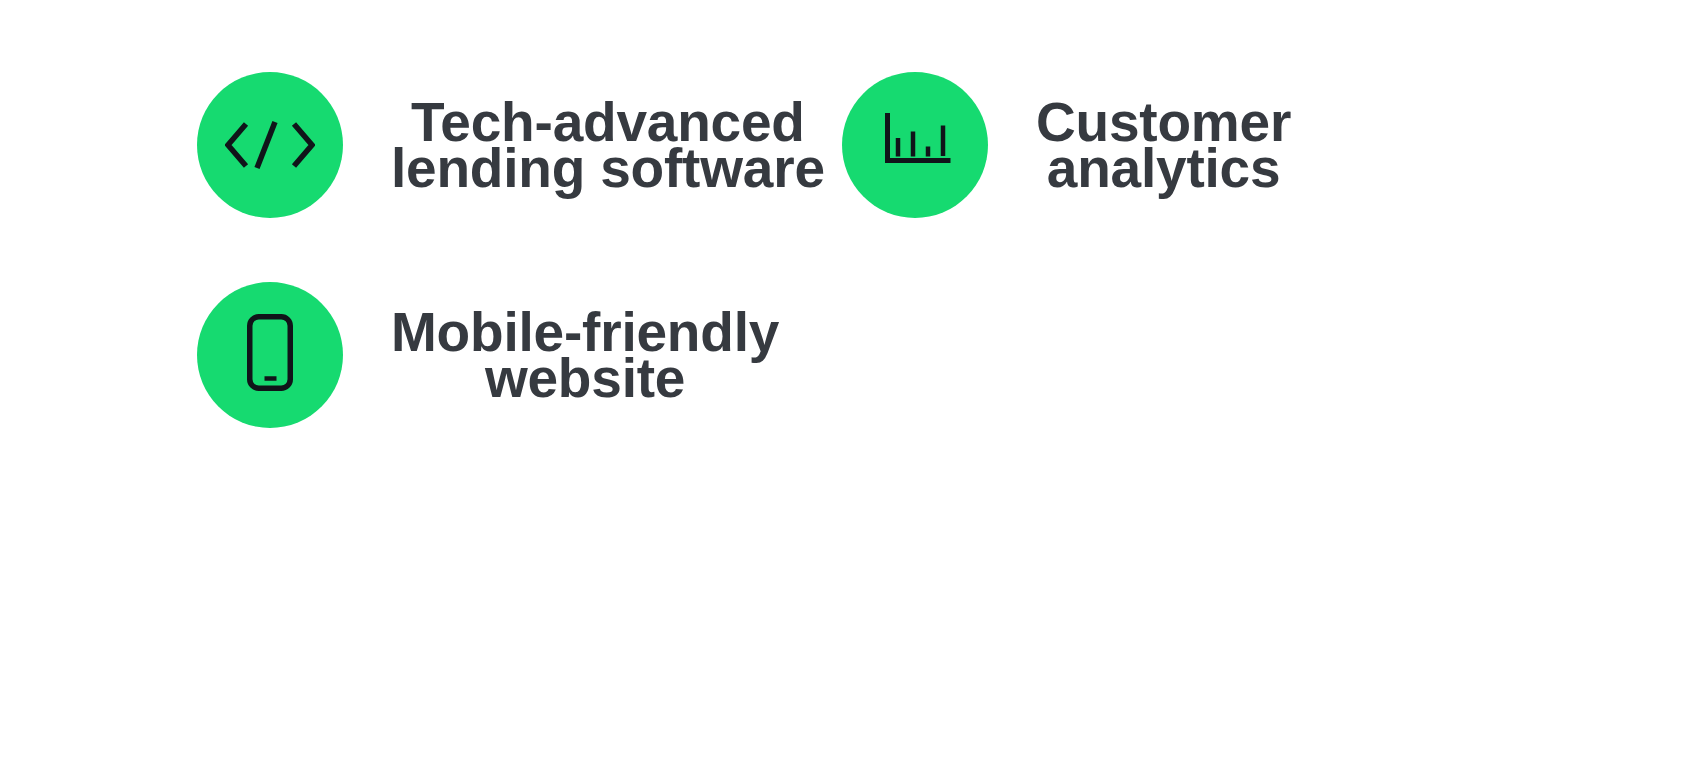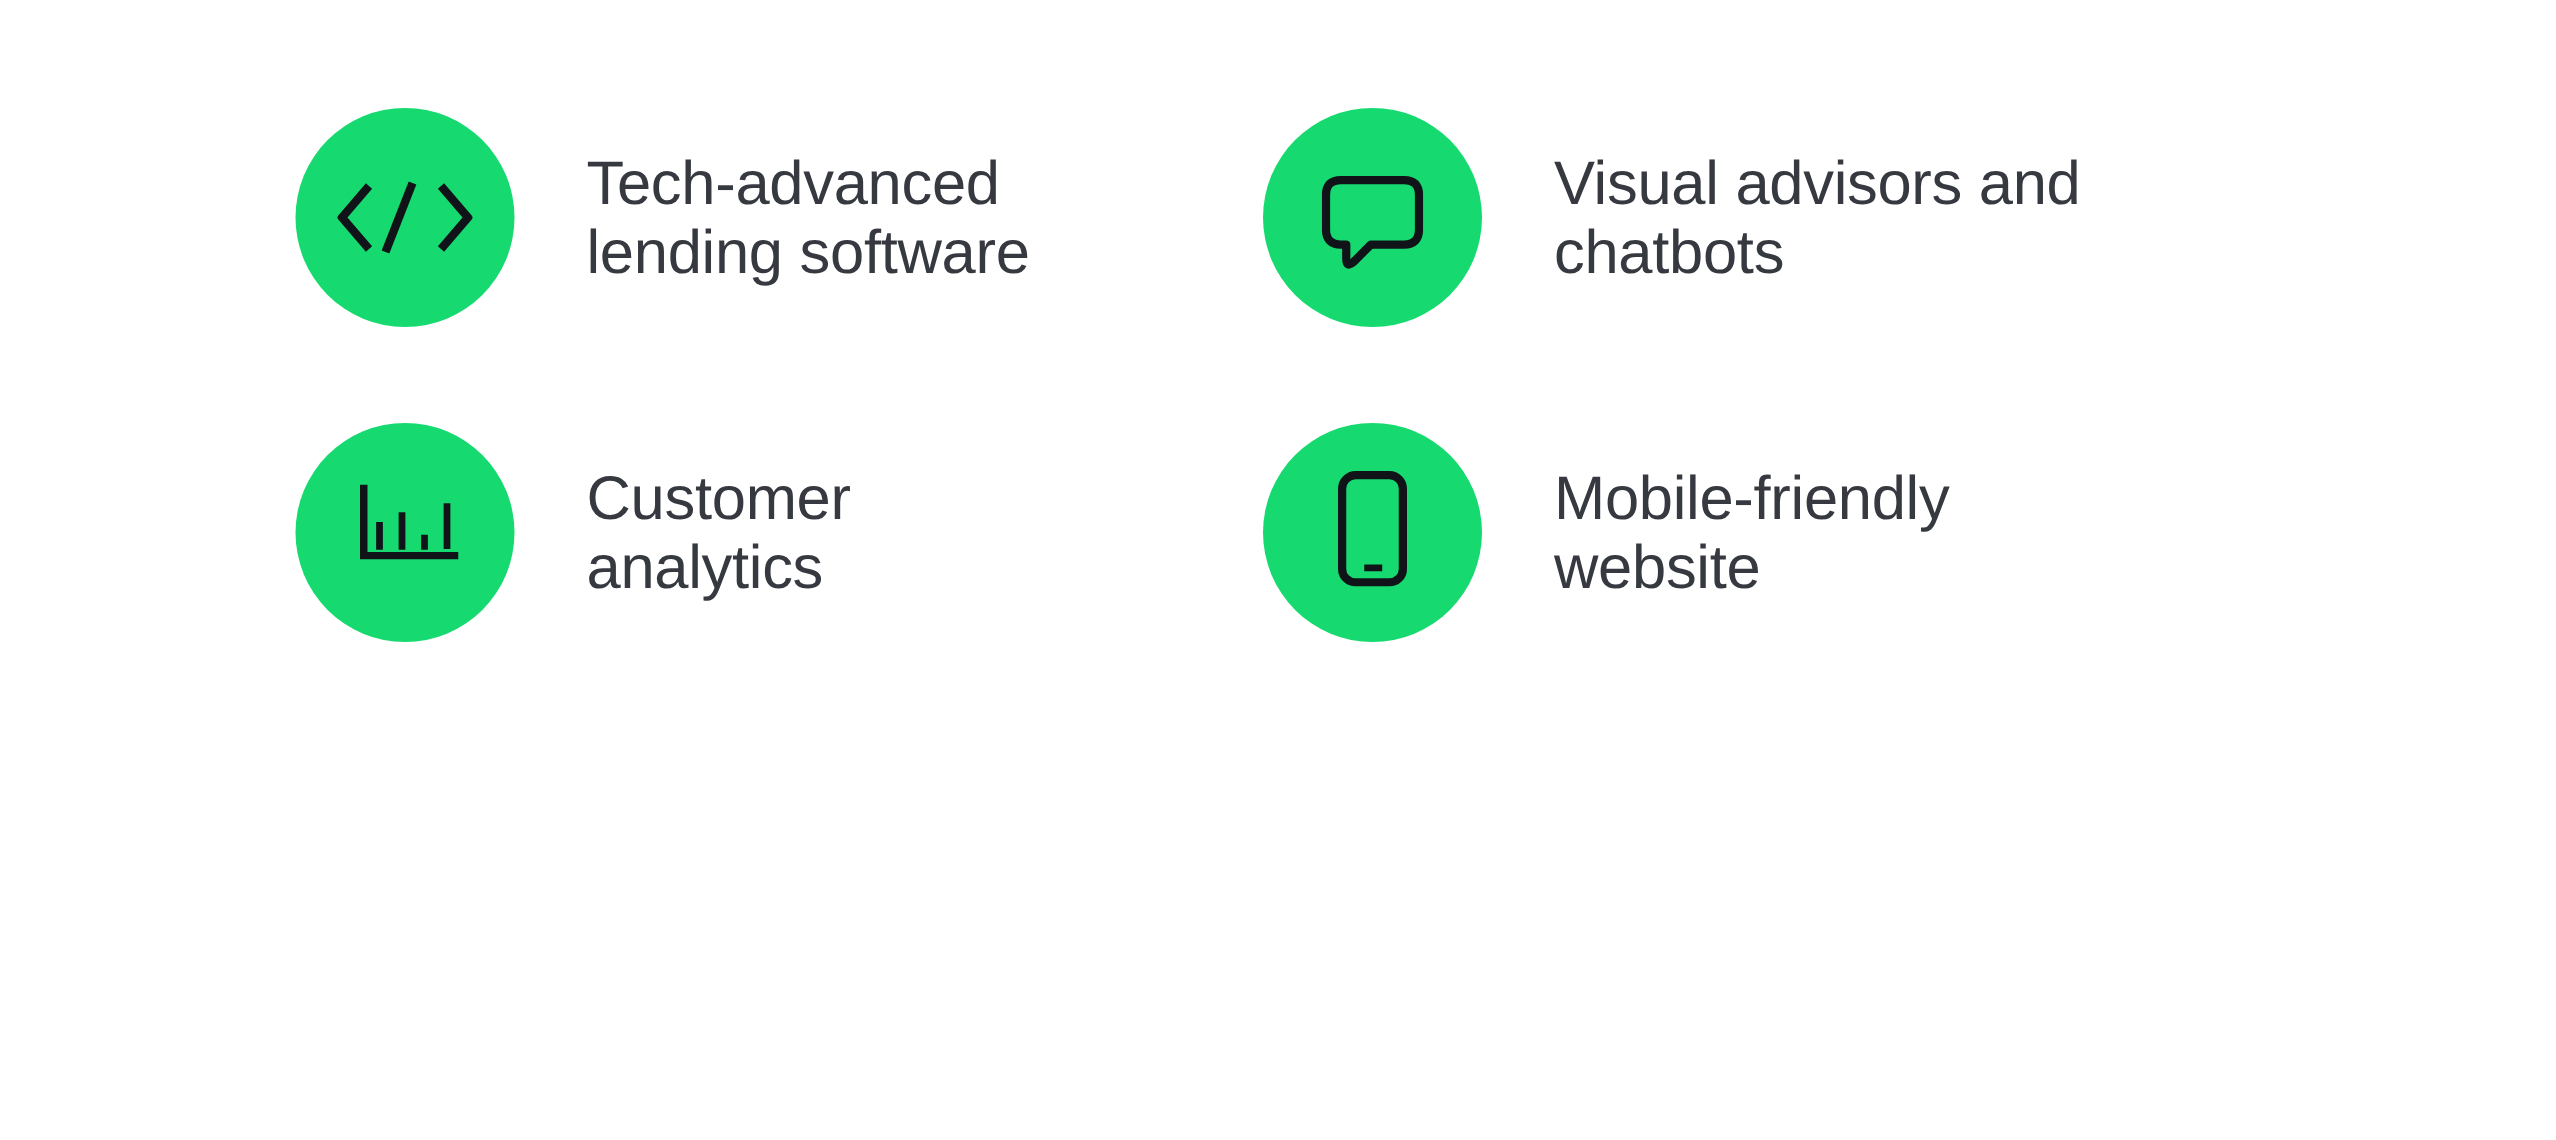--- a/index.html
+++ b/index.html
@@ -40,53 +40,45 @@
   .icon-circle svg {
     display: block;
     stroke: currentColor;
     fill: none;
   }
   .nudge-up-left  { position: relative; top: -7px; left: -4px; }
   .nudge-up-right { position: relative; top: -7px; left: 3px; }
   .nudge-down     { position: relative; top: 3px; }
   .nudge-up       { position: relative; top: -3px; }
   .feature-label {
-    font-size: 41px;
+    font-size: 55px;
     line-height: 46px;
     letter-spacing: -0.2px;
-    font-weight: 400;
+    font-weight: 700;
     white-space: pre-line;
+    text-align: center;
   }
 </style>
 </head>
 <body style="background: rgb(255, 255, 255);">
 
 <main class="features-grid">
 
   <div class="feature">
     <div class="icon-circle" style="background: rgb(22, 218, 112); color: rgb(16, 20, 25);">
       <svg width="90" height="48" viewBox="0 0 90 48" stroke-width="5.5" stroke-linecap="butt" stroke-linejoin="miter">
         <polyline points="21,3 3,24 21,45"></polyline>
         <line x1="50" y1="1" x2="32" y2="47"></line>
         <polyline points="69,3 87,24 69,45"></polyline>
       </svg>
     </div>
     <div class="feature-label" style="color: rgb(54, 58, 64);">Tech-advanced
 lending software</div>
   </div>
 
-  <div class="feature">
-    <div class="icon-circle" style="background: rgb(22, 218, 112); color: rgb(16, 20, 25);">
-      <svg class="nudge-down" width="68" height="63" viewBox="0 0 68 63" stroke-width="5.5" stroke-linecap="round" stroke-linejoin="round">
-        <path d="M13,3 H55 Q65,3 65,13 V36 Q65,46 55,46 H33 L21.5,57.5 Q16.5,62 16.5,55.5 V46 H13 Q3,46 3,36 V13 Q3,3 13,3 Z"></path>
-      </svg>
-    </div>
-    <div class="feature-label" style="color: rgb(54, 58, 64);">Visual advisors and
-chatbots</div>
-  </div>
 
   <div class="feature">
     <div class="icon-circle" style="background: rgb(22, 218, 112); color: rgb(16, 20, 25);">
       <svg class="nudge-up-right" width="66" height="50" viewBox="0 0 66 50" stroke-linecap="butt" stroke-linejoin="miter">
         <path d="M2.5,0 L2.5,47.5 L65.5,47.5" stroke-width="5"></path>
         <line x1="13" y1="25" x2="13" y2="43.5" stroke-width="4.5"></line>
         <line x1="28" y1="18.5" x2="28" y2="43.5" stroke-width="4.5"></line>
         <line x1="43" y1="33.5" x2="43" y2="43.5" stroke-width="4.5"></line>
         <line x1="58" y1="12.5" x2="58" y2="43" stroke-width="4.5"></line>
       </svg>

